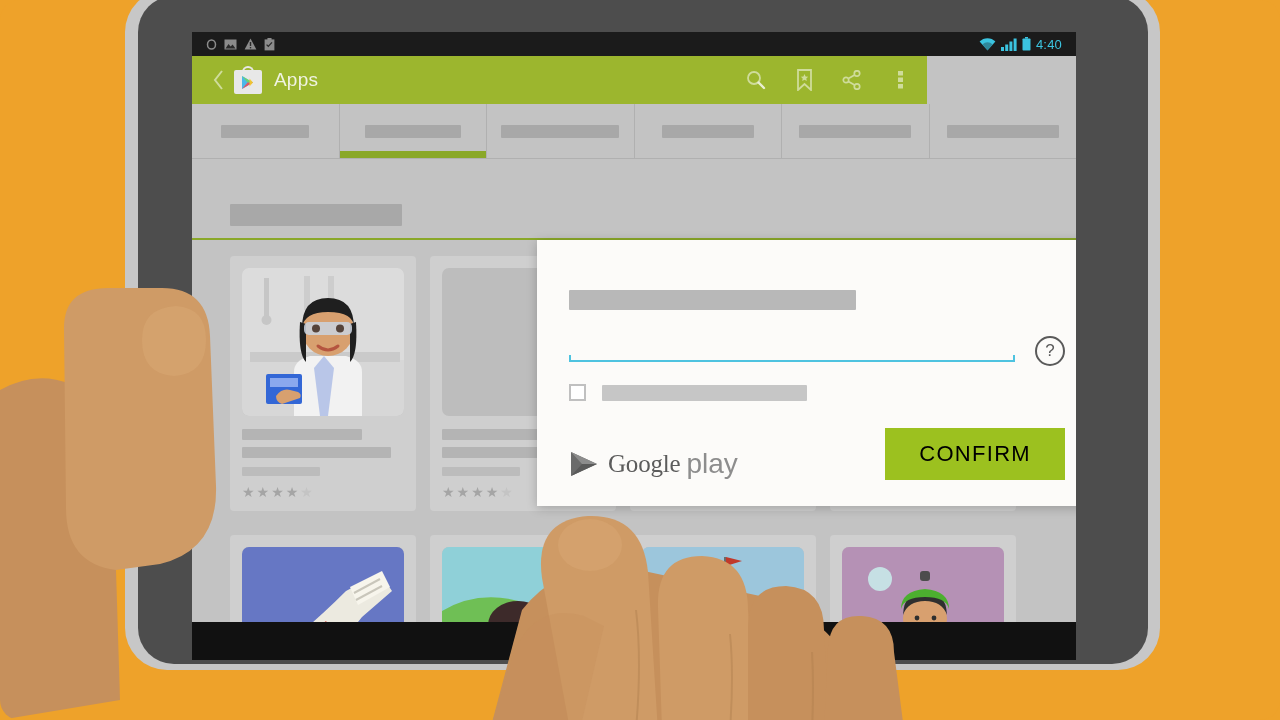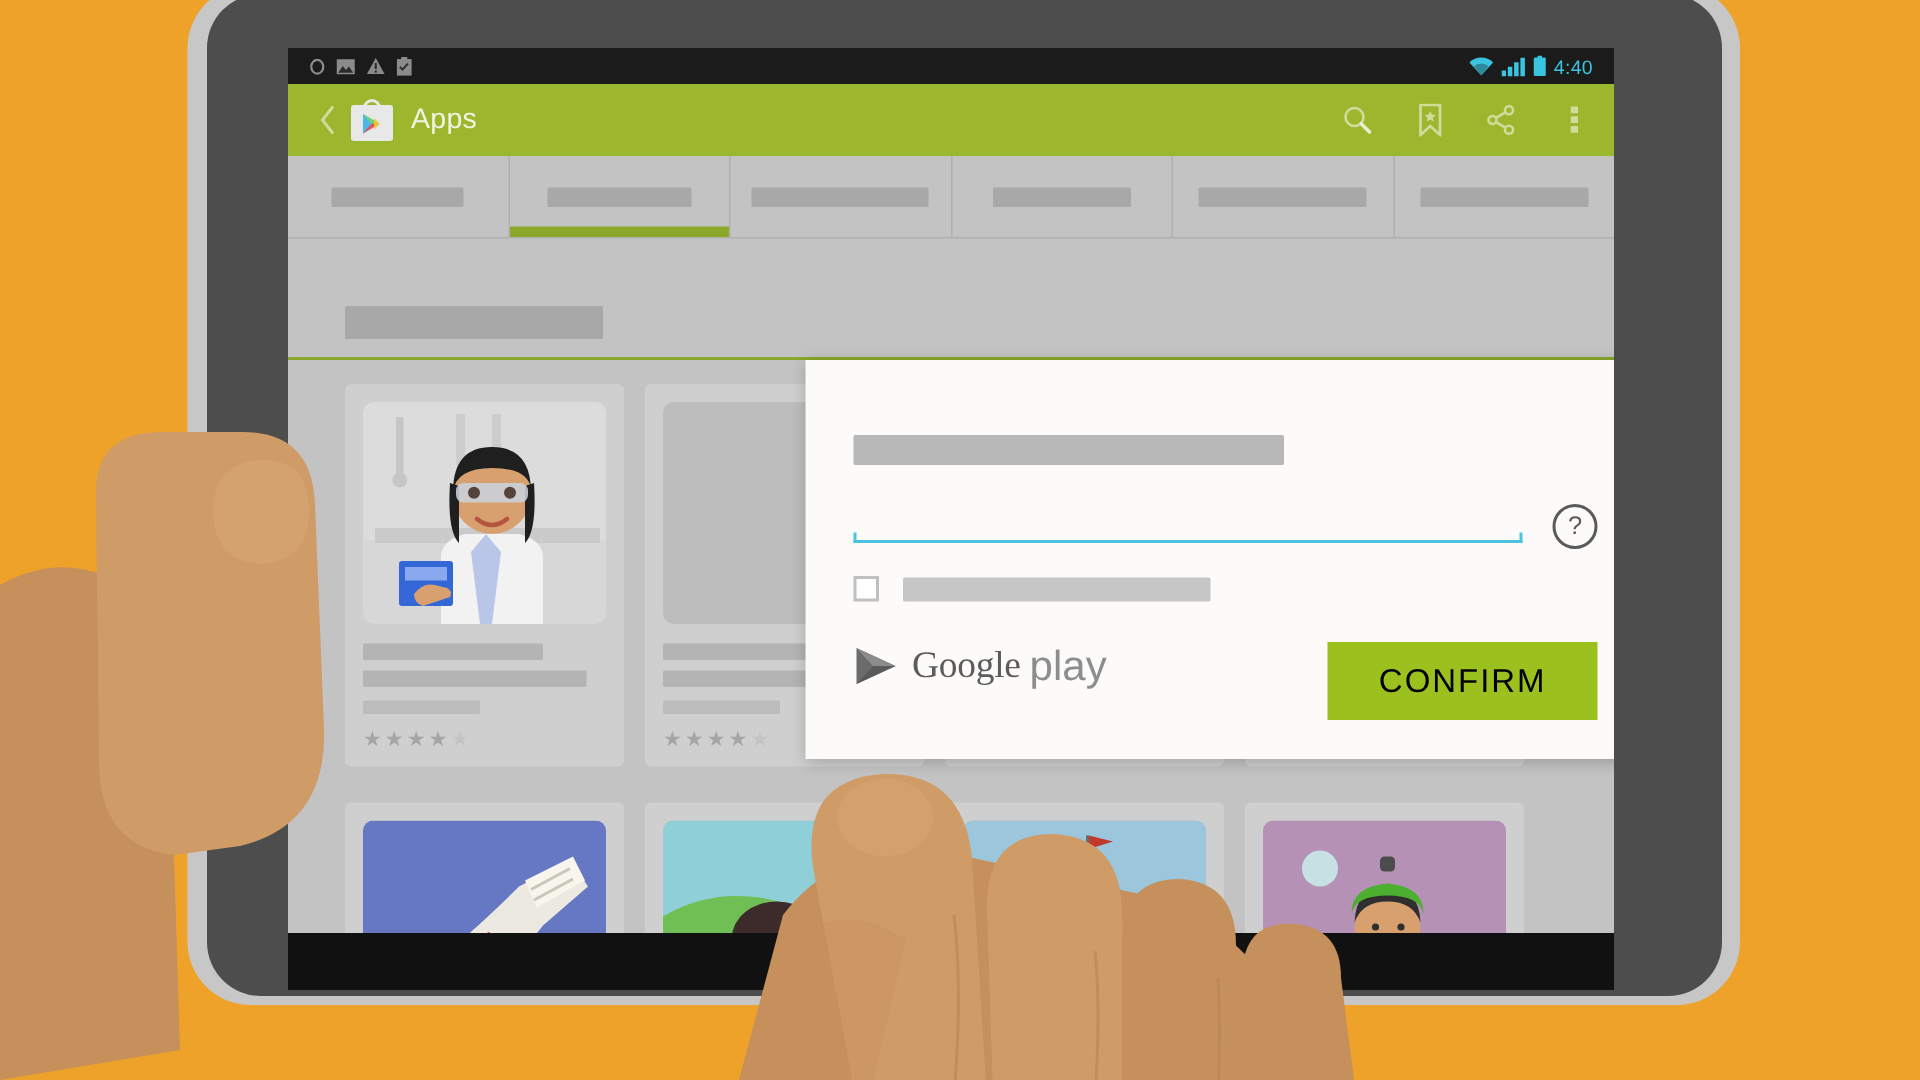--- a/index.html
+++ b/index.html
@@ -4,21 +4,21 @@
 <style>
   * { margin:0; padding:0; box-sizing:border-box; }
   html,body { width:1280px; height:720px; overflow:hidden; }
   body {
     font-family:"Liberation Sans", sans-serif;
     background:#eea22a;
     position:relative;
   }
 
   
-  #stage { position:absolute; inset:0; background:#eea22a; overflow:hidden; }
+  #stage { position:absolute; inset:0; background:#eea22a; overflow:hidden;border-radius:20px; }
 
   
   .tablet-outer{
     position:absolute; left:125px; top:-10px; width:1035px; height:680px;
     background:#c7c7c7; border-radius:42px;
   }
   .tablet-body{
     position:absolute; left:138px; top:-4px; width:1010px; height:668px;
     background:#4d4d4d; border-radius:36px;
   }
@@ -32,21 +32,21 @@
     position:absolute; left:0; top:0; width:884px; height:24px;
     background:#1b1b1b; display:flex; align-items:center;
     padding:0 14px; justify-content:space-between;
   }
   .sb-left{ display:flex; align-items:center; gap:7px; }
   .sb-right{ display:flex; align-items:center; gap:5px; }
   .sb-time{ color:#3bc4e0; font-size:13px; letter-spacing:.2px; }
 
   
   .toolbar{
-    position:absolute; left:0; top:24px; width:884px; height:48px;
+    position:absolute; left:0; top:24px; width:735px; height:48px;
     background:#9cb62e; display:flex; align-items:center; padding:0 16px;
   }
   .tb-back{ width:20px; height:30px; display:flex; align-items:center; justify-content:center; margin-right:6px;}
   .playbag{ width:28px; height:28px; position:relative; margin-right:12px; }
   .playbag .bag{
     position:absolute; left:0; top:4px; width:28px; height:24px;
     background:#e8e8e8; border-radius:2px;
   }
   .playbag .handle{
     position:absolute; left:8px; top:0px; width:12px; height:9px;
@@ -124,21 +124,21 @@
   }
   .field:before{ left:0; } .field:after{ right:0; }
   .helpbtn{
     width:30px; height:30px; border-radius:50%; border:2.5px solid #5a5a5a;
     display:flex; align-items:center; justify-content:center;
     color:#5a5a5a; font-size:17px; margin-left:20px; margin-bottom:-4px;
   }
   .check-row{ display:flex; align-items:center; margin-top:22px; }
   .checkbox{ width:17px; height:17px; border:2px solid #c0c0c0; background:#fff; }
   .check-ph{ width:205px; height:16px; background:#c6c6c6; margin-left:16px; border-radius:1px; }
-  .dlg-footer{ display:flex; align-items:flex-start; margin-top:27px; }
+  .dlg-footer{ display:flex; align-items:flex-end; margin-top:27px; }
   .gp-logo{ display:flex; align-items:center; }
   .gp-tri{ margin-right:9px; }
   .gp-google{ font-family:"Liberation Serif", serif; font-size:25px; color:#5c5c5c; letter-spacing:-.2px;}
   .gp-play{ font-family:"Liberation Sans", sans-serif; font-size:28px; color:#8d8d8d; margin-left:6px; font-weight:300;}
   .confirm{
     margin-left:auto; background:#9cc11f; color:#000000; border:none;
     font-size:22px; letter-spacing:1.3px; padding:13px 34px; cursor:pointer;
   }
 
   

